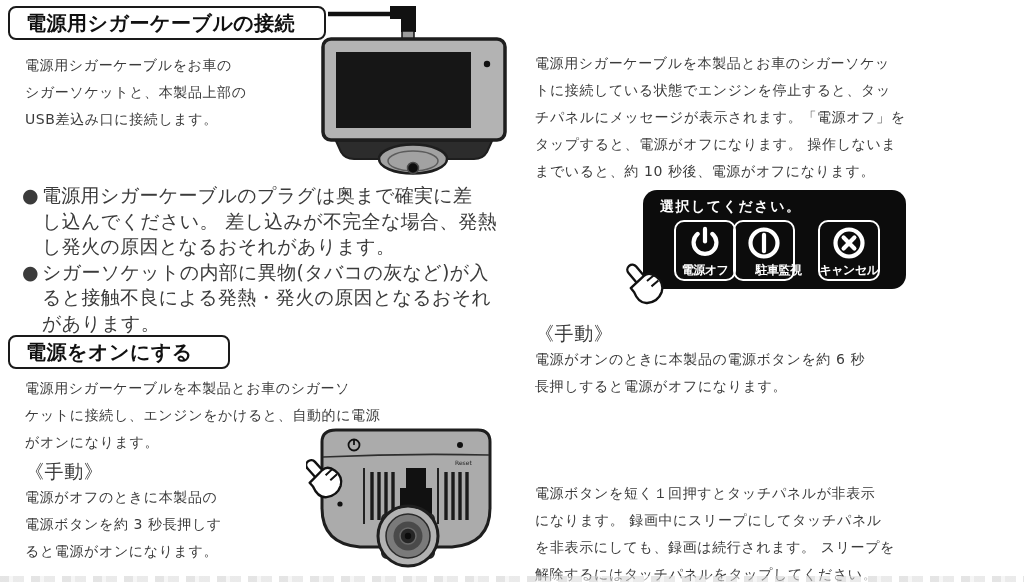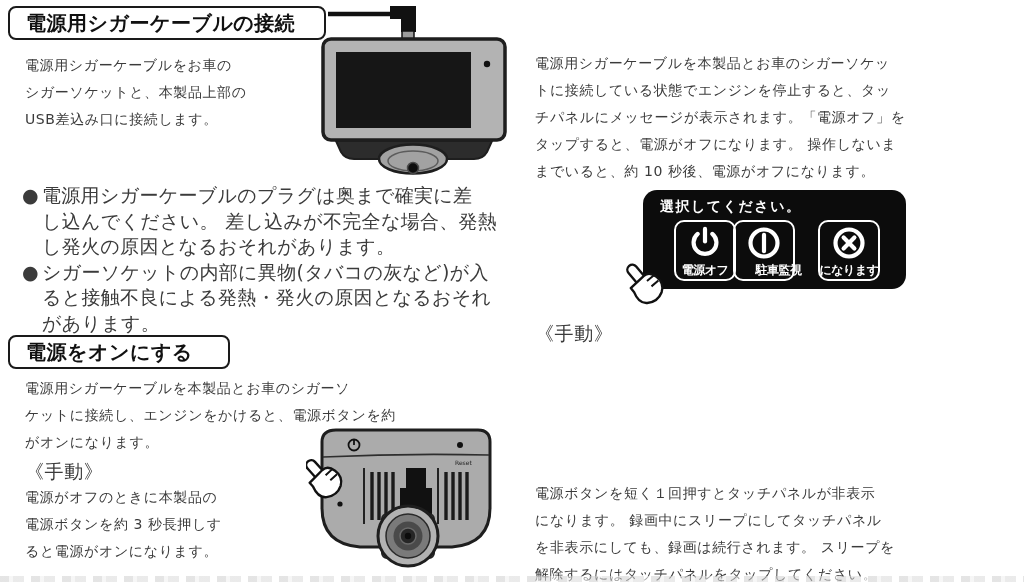--- a/index.html
+++ b/index.html
@@ -79,21 +79,21 @@
 ると接触不良による発熱・発火の原因となるおそれ
 があります。</span>
     </div>
   </div>
 
   <div class="hbox" style="left:8px;top:335px;width:222px;">
     <span>電源をオンにする</span>
   </div>
 
   <div class="para" style="left:25px;top:375px;width:490px;">電源用シガーケーブルを本製品とお車のシガーソ
-ケットに接続し、エンジンをかけると、電源ボタンを約
+ケットに接続し、エンジンをかけると、自動的に電源
 がオンになります。</div>
 
   <div class="para manual" style="left:25px;top:458px;width:300px;">《手動》</div>
   <div class="para" style="left:25px;top:484px;width:300px;">電源がオフのときに本製品の
 電源ボタンを約 3 秒長押しす
 ると電源がオンになります。</div>
 
   <svg class="illus" style="left:310px;top:424px;" width="192" height="152" viewBox="0 0 192 152">
     <path d="M26 6 H168 Q180 6 180 18 V84 Q180 120 142 123 H50 Q12 120 12 84 V18 Q12 6 26 6 Z" fill="#ababab" stroke="#1e1e1e" stroke-width="3"></path>
     <path d="M13 33 Q96 29 179 31" fill="none" stroke="#2e2e2e" stroke-width="1.6"></path>
@@ -157,33 +157,35 @@
         <path d="M12 6.5 V17.5" stroke="#fff" stroke-width="2.8" stroke-linecap="round"></path>
       </svg>
       <span class="lbl">駐車監視</span>
     </div>
 
     <div class="pbtn pb3">
       <svg width="36" height="36" viewBox="0 0 24 24">
         <circle cx="12" cy="12" r="9" stroke="#fff" stroke-width="2.8" fill="none"></circle>
         <path d="M8.4 8.4 L15.6 15.6 M15.6 8.4 L8.4 15.6" stroke="#fff" stroke-width="2.8" stroke-linecap="round"></path>
       </svg>
-      <span class="lbl">になります</span>
+      <span class="lbl">キャンセル</span>
     </div>
   </div>
 
   <svg class="illus" style="left:626px;top:252px;" width="56" height="56" viewBox="0 0 56 56">
     <g transform="translate(25,40) rotate(-40)" fill="#fff" stroke="#111" stroke-width="2.4" stroke-linejoin="round">
       <rect x="-5" y="-34" width="10" height="26" rx="5"></rect>
       <path d="M-13 -11 q-4 12 3 17 q9 6 18 1 q8 -5 6 -15 q-2 -9 -9 -9 l-18 1 z"></path>
       <path d="M4 -11 h9 M4 -4 h9" fill="none" stroke-width="2"></path>
     </g>
   </svg>
 
   <div class="para manual" style="left:535px;top:320px;width:480px;">《手動》</div>
+  <div class="para" style="left:535px;top:346px;width:485px;">電源がオンのときに本製品の電源ボタンを約 6 秒
+長押しすると電源がオフになります。</div>
 
 
   <div class="para" style="left:535px;top:480px;width:485px;">電源ボタンを短く１回押すとタッチパネルが非表示
 になります。 録画中にスリープにしてタッチパネル
 を非表示にしても、録画は続行されます。 スリープを
 解除するにはタッチパネルをタップしてください。</div>
 
   <div class="crop-strip"></div>
 </div>
 

